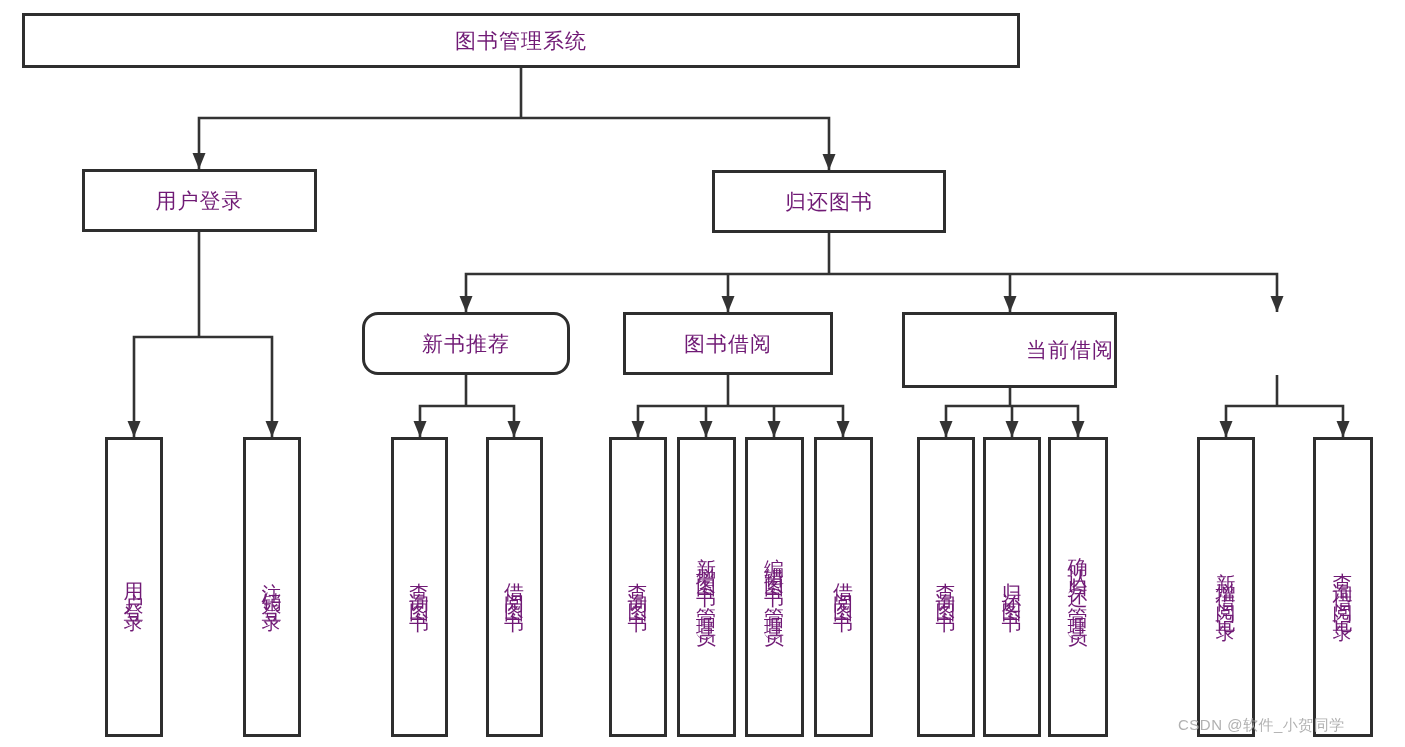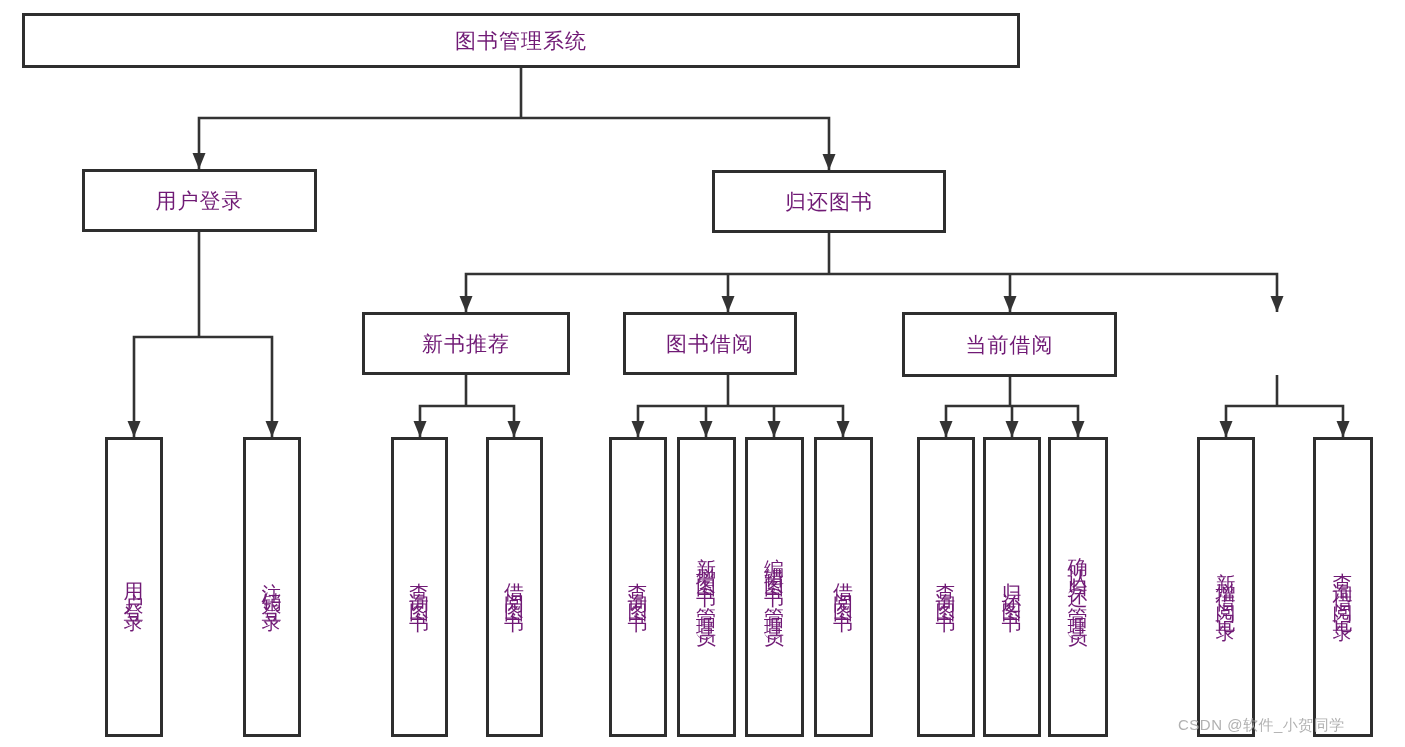--- a/index.html
+++ b/index.html
@@ -33,23 +33,23 @@
     z-index: 2;
   }
   .hbox {
     font-size: 21px;
     letter-spacing: 1px;
     white-space: nowrap;
   }
   .root  { left: 22px;  top: 13px;  width: 998px; height: 55px; }
   .l2a   { left: 82px;  top: 169px; width: 235px; height: 63px; }
   .l2b   { left: 712px; top: 170px; width: 234px; height: 63px; }
-  .l3a   { left: 362px; top: 312px; width: 208px; height: 63px; }
-  .l3b   { left: 623px; top: 312px; width: 174px; height: 63px; }
-  .l3c   { left: 902px; top: 312px; width: 215px; height: 65px; }
+  .l3a   { left: 362px; top: 312px; width: 208px; height: 63px; border-radius: 16px; }
+  .l3b   { left: 623px; top: 312px; width: 210px; height: 63px; }
+  .l3c   { left: 902px; top: 312px; width: 215px; height: 76px; justify-content: flex-end; }
   .l3d   { left: 1170px;top: 312px; width: 215px; height: 63px; }
   .leaf {
     top: 437px;
     height: 300px;
     font-size: 20px;
   }
   .leaf > span {
     writing-mode: vertical-rl;
     text-orientation: mixed;
     letter-spacing: 10px;

